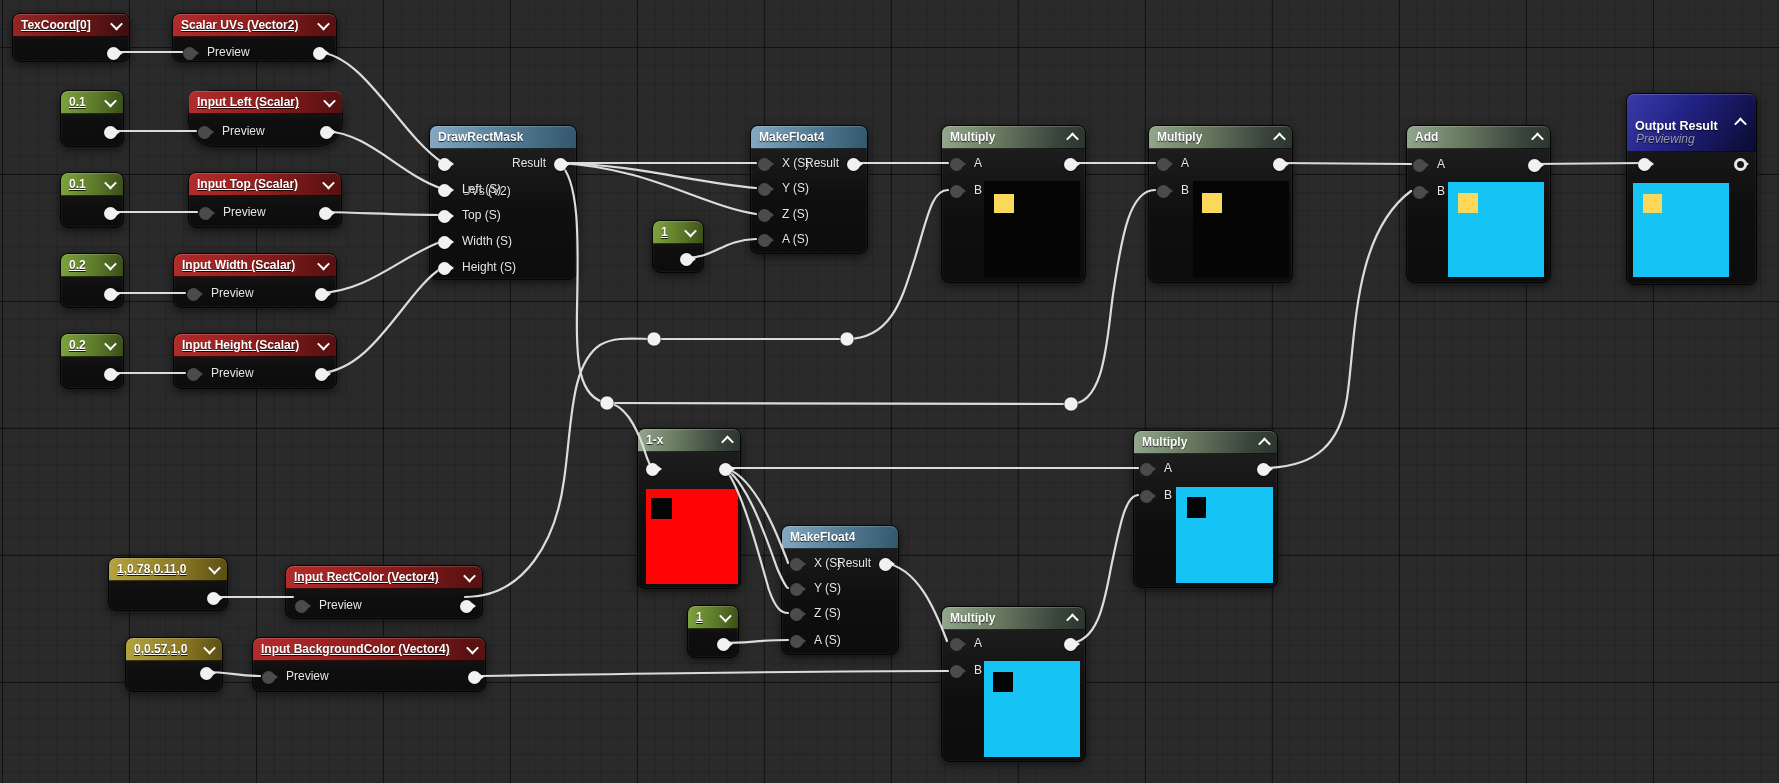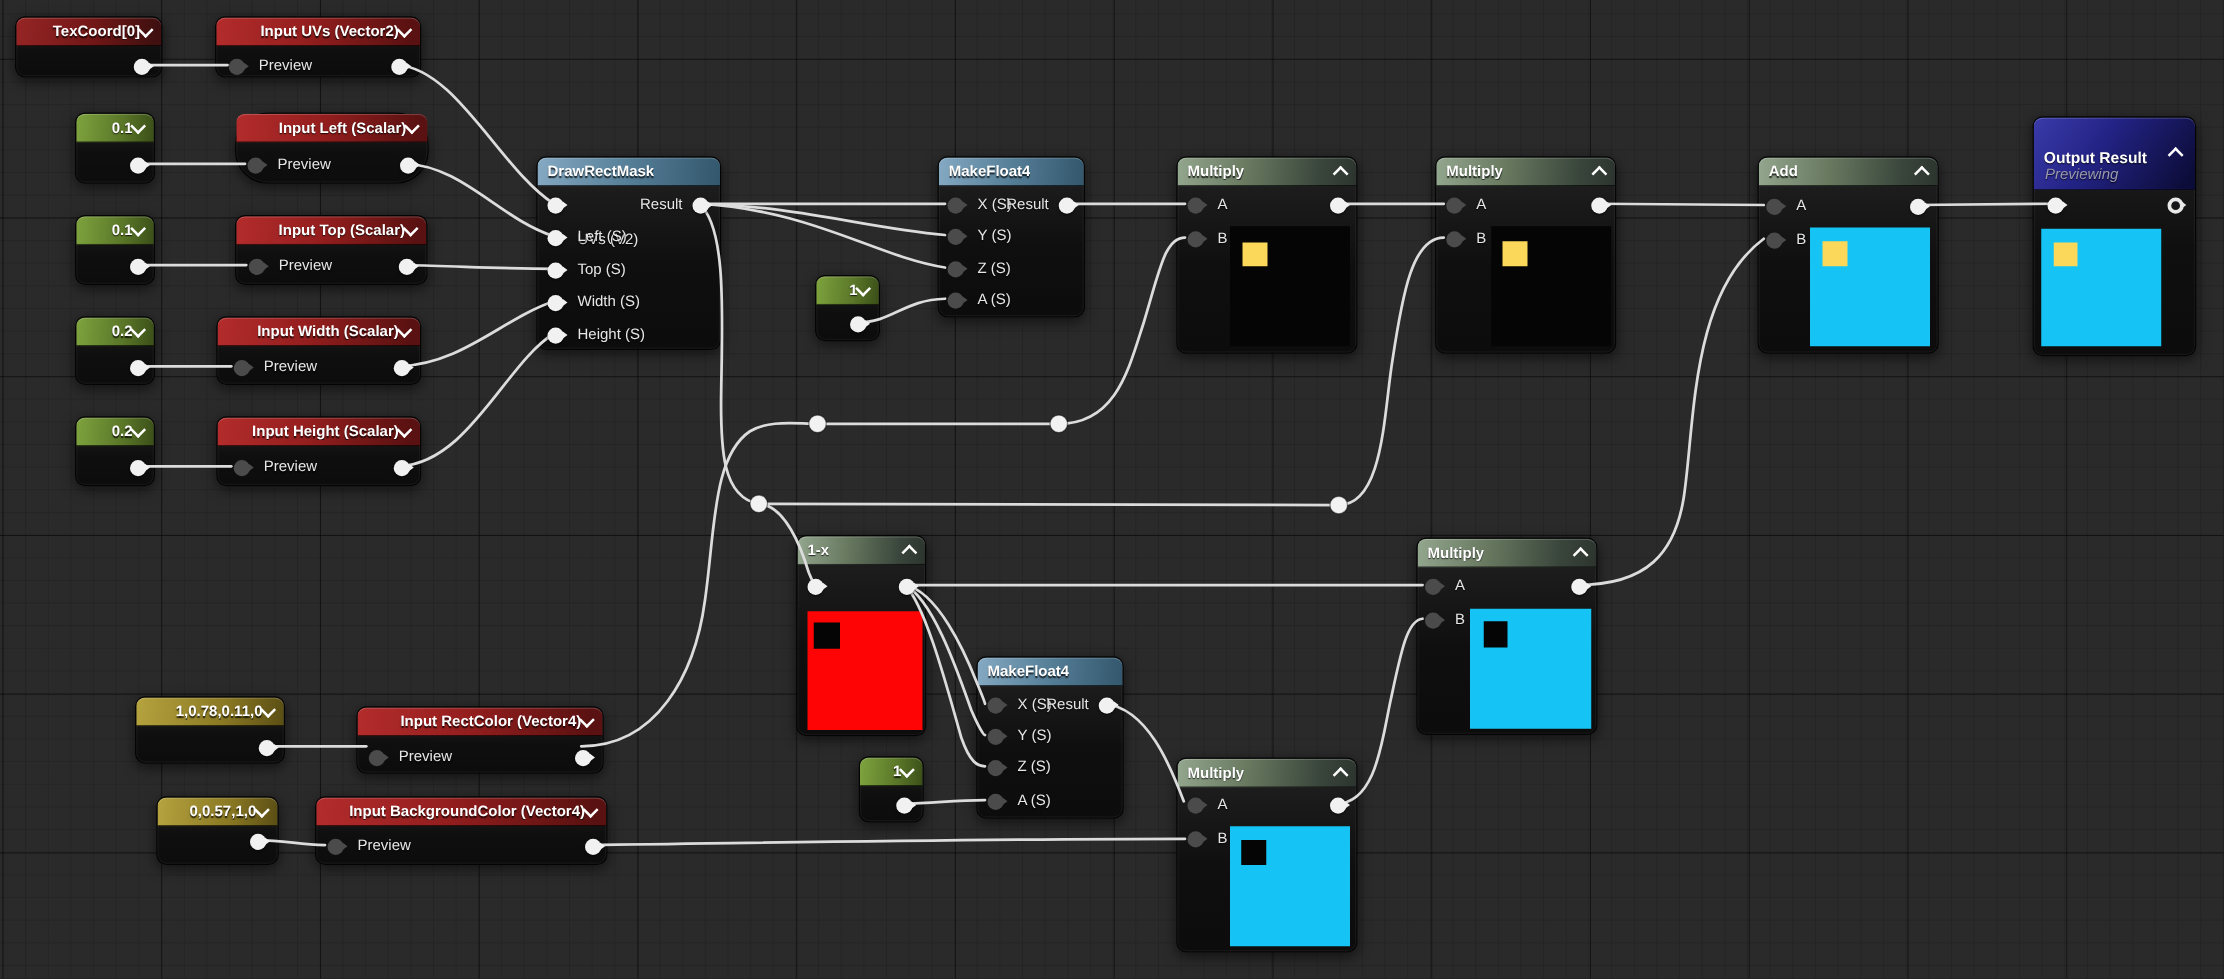--- a/index.html
+++ b/index.html
@@ -19,21 +19,21 @@
     background:linear-gradient(180deg,#222222,#0f0f0f 55%,#0c0c0c);
     border:1px solid #040404;
     box-shadow:0 3px 10px rgba(0,0,0,.55), inset 0 0 0 1px rgba(255,255,255,.045);
     box-sizing:border-box;}
   .node-header{position:absolute;left:0;top:0;right:0;display:flex;align-items:center;
     padding:0 8px;box-sizing:border-box;border-radius:7px 7px 0 0;
     border-bottom:1px solid rgba(0,0,0,.65);
     box-shadow:inset 0 1px 0 rgba(255,255,255,.18);}
   .node-title{font-size:12px;font-weight:bold;color:#fff;white-space:nowrap;
     text-shadow:0 1px 1px rgba(0,0,0,.8);overflow:hidden;}
-  .center-title .node-title{flex:1;text-align:right;}
+  .center-title .node-title{flex:1;text-align:left;text-decoration:underline;}
   .hdr-param      {background:linear-gradient(95deg,#b32c2c,#941e1e 45%,#5a1111 95%);}
   .hdr-texcoord   {background:linear-gradient(95deg,#962525,#701616 55%,#401010 95%);}
   .hdr-const-green{background:linear-gradient(95deg,#7ea33e,#5a7628 60%,#3a4f18);}
   .hdr-const-olive{background:linear-gradient(95deg,#b5a33f,#8a7823 60%,#5a4e14);}
   .hdr-fn         {background:linear-gradient(95deg,#85a9c2,#557e97 50%,#33576c);}
   .hdr-op         {background:linear-gradient(95deg,#93a68e,#67785f 40%,#39453b 80%,#2d342f);}
   .hdr-output     {background:linear-gradient(125deg,#3b3baa,#232386 40%,#0c0c38 95%);
                    flex-direction:column;align-items:flex-start;justify-content:center;padding-top:6px;}
   .hdr-output .node-title{font-size:12.5px;}
   .node-subtitle{position:absolute;left:9px;bottom:5px;font-size:12px;font-style:italic;
@@ -66,21 +66,21 @@
 <div id="graph-canvas">
     <div class="node" style="left: 12px; top: 13px; width: 118px; height: 49px;">
       <div class="node-header hdr-texcoord center-title" style="height: 23px;">
         <span class="node-title">TexCoord[0]</span>
         <span class="chev down"></span>
       </div>
       <div class="pin white" style="left: 94px; top: 33px;"></div>
     </div>
     <div class="node" style="left: 172px; top: 13px; width: 165px; height: 49px;">
       <div class="node-header hdr-param center-title" style="height: 23px;">
-        <span class="node-title">Input UVs (Vector2)</span>
+        <span class="node-title">Scalar UVs (Vector2)</span>
         <span class="chev down"></span>
       </div>
       <div class="pin gray" style="left: 10px; top: 33px;"></div>
       <span class="pin-label" style="left: 34px; top: 32px;">Preview</span>
       <div class="pin white" style="left: 140px; top: 33px;"></div>
     </div>
     <div class="node" style="left: 60px; top: 90px; width: 64px; height: 57px;">
       <div class="node-header hdr-const-green center-title" style="height: 23px;">
         <span class="node-title">0.1</span>
         <span class="chev down"></span>

